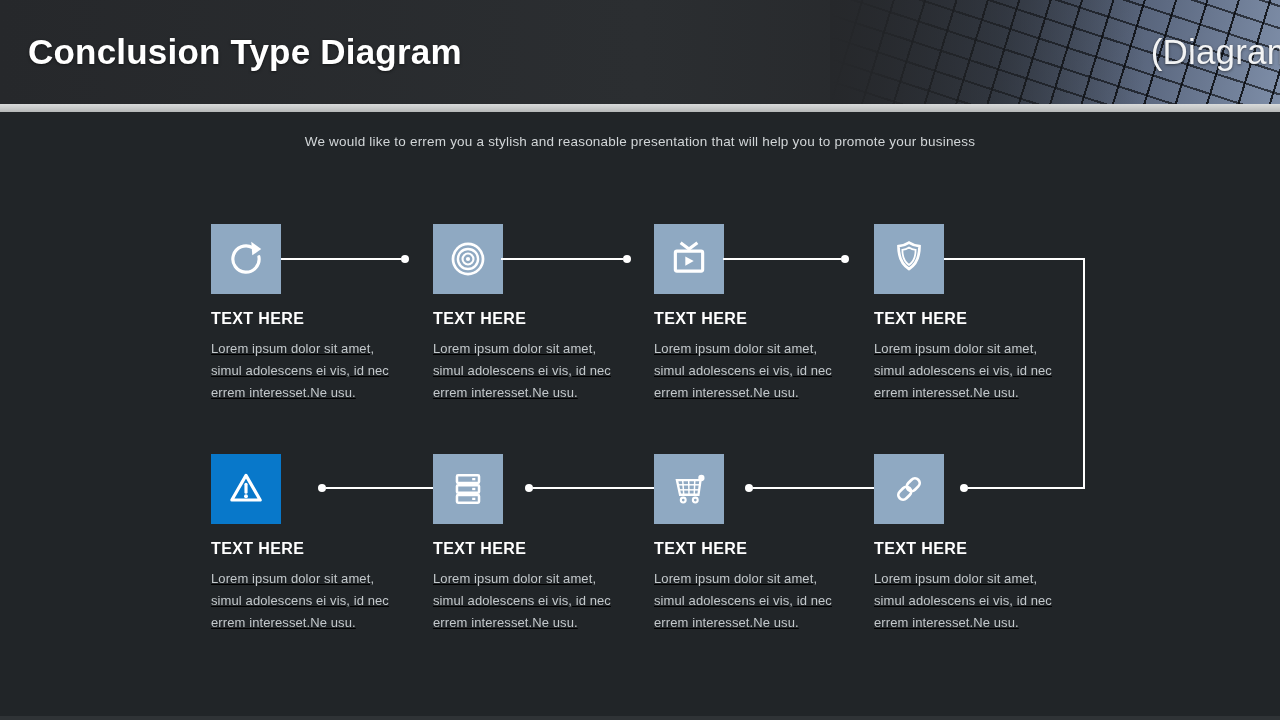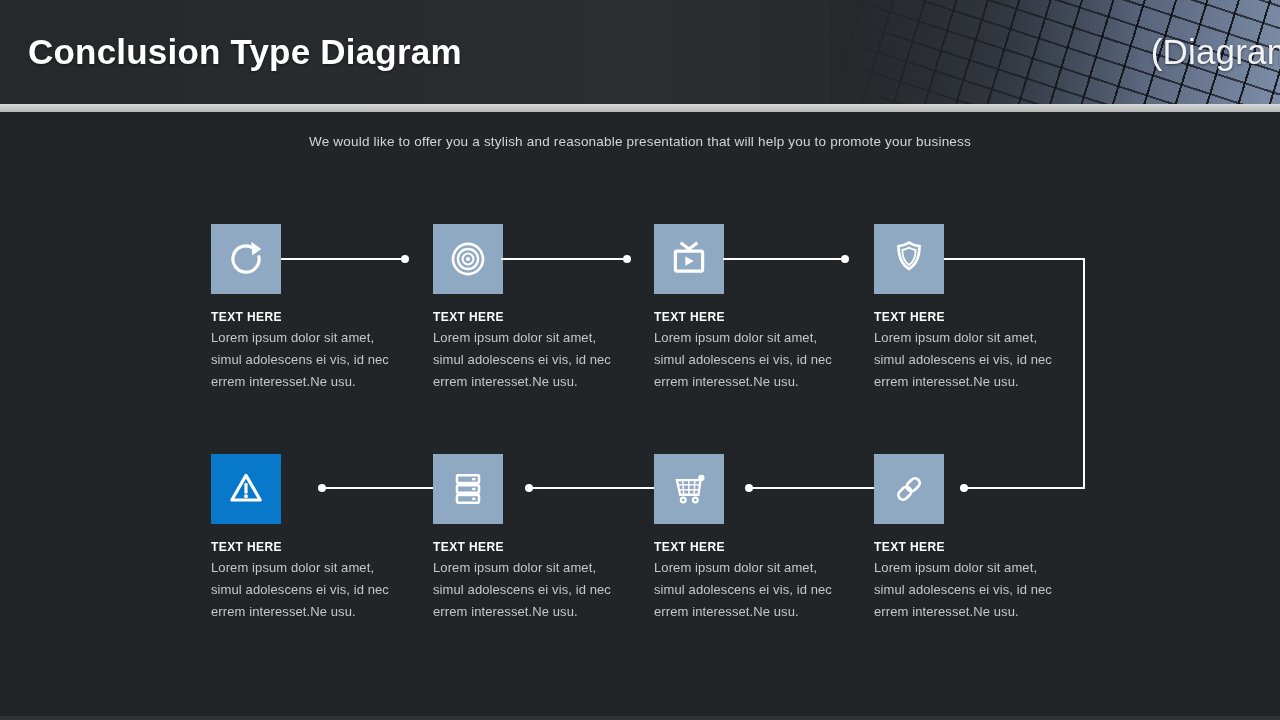--- a/index.html
+++ b/index.html
@@ -42,23 +42,23 @@
     text-align:center; font-size:13.5px; color:#d2d6d8; letter-spacing:0.2px;
   }
   
   .item { position:absolute; width:192px; }
   .icon-box {
     width:70px; height:70px; background:#8fa9c2;
     display:flex; align-items:center; justify-content:center;
   }
   .icon-box.highlight { background:#0878ca; }
   .item-title {
-    margin-top:16px; font-size:12px; font-weight:700; color:#ffffff; letter-spacing:0.4px;
-  }
-  .item-body { margin-top:3px; }
+    margin-top:16px; font-size:16px; font-weight:700; color:#ffffff; letter-spacing:0.4px;
+  }
+  .item-body { margin-top:10px;text-decoration:underline; }
   .body-line {
     font-size:13px; line-height:22px; color:#c3c8cb; white-space:nowrap; letter-spacing:0.1px;
   }
   
   .line  { position:absolute; height:2px; background:#ffffff; }
   .vline { position:absolute; width:2px;  background:#ffffff; }
   .dot   { position:absolute; width:8px; height:8px; border-radius:50%; background:#ffffff; }
   
   .bottom-strip { position:absolute; bottom:0; left:0; width:1280px; height:4px; background:#2f3336; }
   svg { display:block; }
@@ -69,21 +69,21 @@
 <div class="slide">
 
   <div class="header">
     <div class="building"></div>
     <div class="title">
       <span class="t-bold">Conclusion Type Diagram</span>
       <span class="t-light">(Diagram)</span>
     </div>
   </div>
   <div class="divider"></div>
-  <div class="subtitle">We would like to offer you a stylish and reasonable presentation that will help you to promote your business</div>
+  <div class="subtitle">We would like to errem you a stylish and reasonable presentation that will help you to promote your business</div>
 
   <div class="item" style="left:211px; top:224px;">
     <div class="icon-box">
       <span>
         <svg width="42" height="42" viewBox="0 0 40 40">
           <path d="M26.3 9.2 A12.5 12.5 0 1 0 32.3 17.8" fill="none" stroke="#fff" stroke-width="3" stroke-linecap="round"></path>
           <polygon points="25,3.5 34.5,10.5 26,16.5" fill="#fff"></polygon>
         </svg>
       </span>
     </div>

